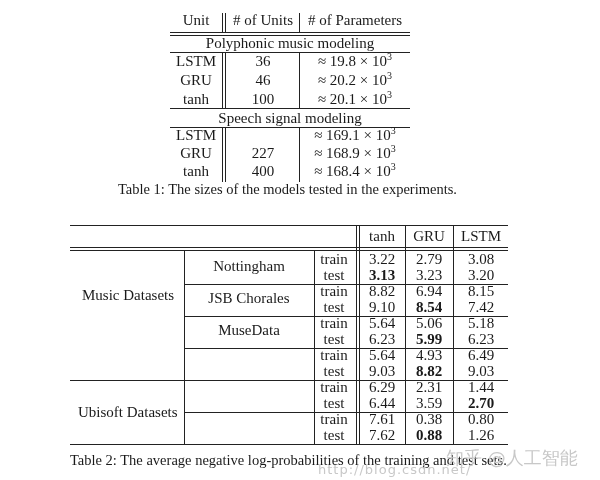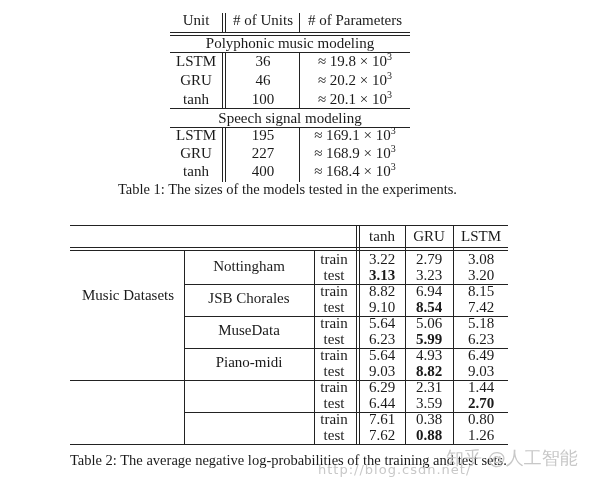--- a/index.html
+++ b/index.html
@@ -53,21 +53,20 @@
   <div class="t1row" style="top:82px;">
     <span class="c1">tanh</span>
     <span class="c2">100</span>
     <span class="c3"><span>≈ 20.1 × 10</span><sup>3</sup></span>
   </div>
   <div class="hl" style="top:100px;"></div>
   <div class="section" style="top:101px;">Speech signal modeling</div>
   <div class="hl" style="top:119px;"></div>
   <div class="t1row" style="top:118px;">
     <span class="c1">LSTM</span>
-    <span class="c2">195</span>
     <span class="c3"><span>≈ 169.1 × 10</span><sup>3</sup></span>
   </div>
   <div class="t1row" style="top:136px;">
     <span class="c1">GRU</span>
     <span class="c2">227</span>
     <span class="c3"><span>≈ 168.9 × 10</span><sup>3</sup></span>
   </div>
   <div class="t1row" style="top:154px;">
     <span class="c1">tanh</span>
     <span class="c2">400</span>
@@ -92,25 +91,25 @@
   <div class="h2line" style="left:0; top:3px; width:438px;"></div>
 
   <div class="txt" style="left:290px; top:6px; width:44px; text-align:center;">tanh</div>
   <div class="txt" style="left:336px; top:6px; width:46px; text-align:center;">GRU</div>
   <div class="txt" style="left:384px; top:6px; width:54px; text-align:center;">LSTM</div>
 
   <div class="h2line" style="left:0; top:25px; width:438px;"></div>
   <div class="h2line" style="left:0; top:28px; width:438px;"></div>
 
   <div class="txt" style="left:12px; top:65px;">Music Datasets</div>
+  <div class="txt" style="left:8px; top:182px;">Ubisoft Datasets</div>
 
   <div class="txt" style="left:114px; top:68px; width:130px; text-align:center;">JSB Chorales</div>
   <div class="txt" style="left:114px; top:22px; width:130px; text-align:center; top:36px;">Nottingham</div>
   <div class="txt" style="left:114px; top:100px; width:130px; text-align:center;">MuseData</div>
-  <div class="txt" style="left:114px; top:132px; width:130px; text-align:center;">Piano-midi</div>
 
   <div class="txt" style="left:244px; top:29px; width:40px; text-align:center;">train</div>
   <div class="txt" style="left:244px; top:45px; width:40px; text-align:center;">test</div>
   <div class="num" style="left:290px; top:29px; width:44px;">3.22</div>
   <div class="num" style="left:336px; top:29px; width:46px;">2.79</div>
   <div class="num" style="left:384px; top:29px; width:54px;">3.08</div>
   <div class="num b" style="left:290px; top:45px; width:44px;">3.13</div>
   <div class="num" style="left:336px; top:45px; width:46px;">3.23</div>
   <div class="num" style="left:384px; top:45px; width:54px;">3.20</div>
   <div class="h2line" style="left:114px; top:62px; width:324px;"></div>

